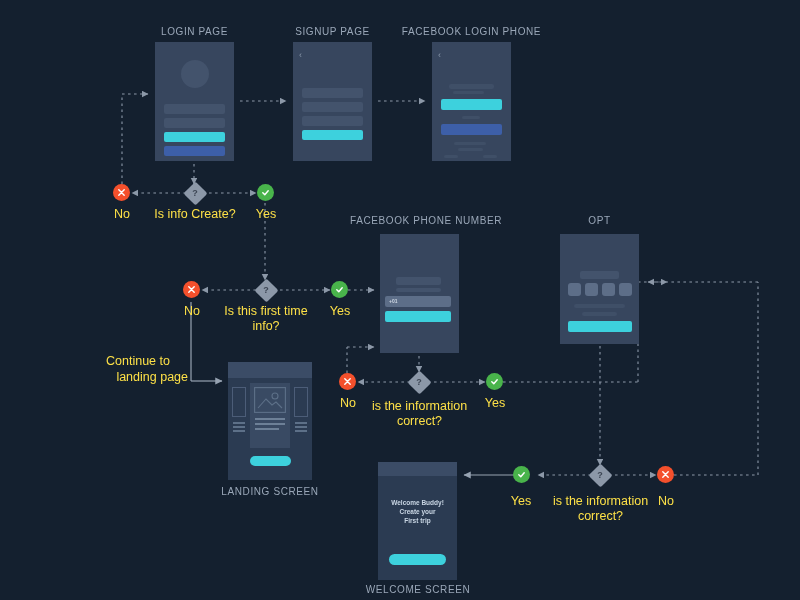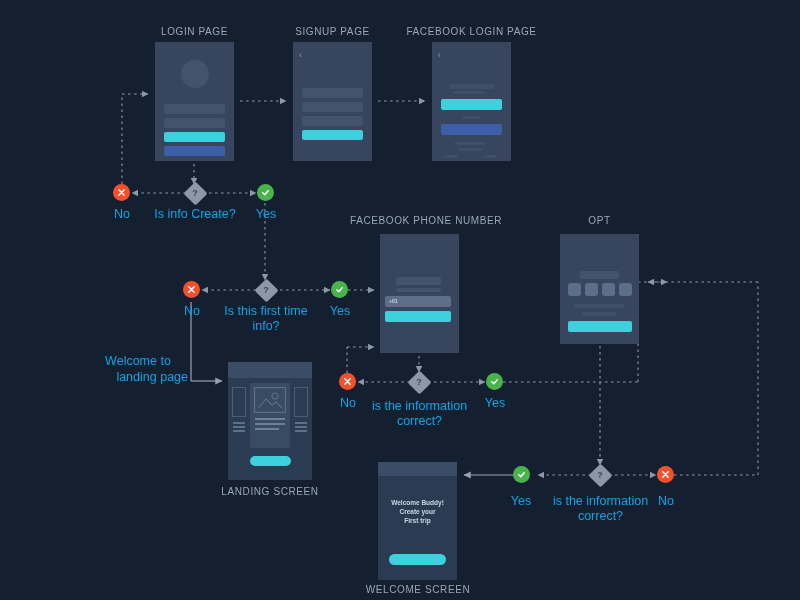--- a/index.html
+++ b/index.html
@@ -38,21 +38,21 @@
     color:#9aa7b8;
     font-size:10px;
     letter-spacing:.6px;
     white-space:nowrap;
     font-family:"Liberation Sans",sans-serif;
   }
 
   
   .flowtext{
     position:absolute;
-    color:#0ea5e9;
+    color:#fde047;
     font-size:12.5px;
     line-height:16px;
     text-align:center;
     white-space:nowrap;
     font-family:"Liberation Sans",sans-serif;
   }
 
   
   .badge{
     position:absolute;width:17px;height:17px;border-radius:50%;
@@ -175,21 +175,21 @@
 
   <div class="caption" style="left:293px;top:14px;width:79px;text-align:center;">SIGNUP PAGE</div>
   <div class="screen" style="left:293px;top:30px;width:79px;height:119px;">
     <div class="backchev" style="left:6px;top:9px;">‹</div>
     <div class="bar" style="left:9px;top:46px;width:61px;height:10px;"></div>
     <div class="bar" style="left:9px;top:60px;width:61px;height:10px;"></div>
     <div class="bar" style="left:9px;top:74px;width:61px;height:10px;"></div>
     <div class="bar cyan" style="left:9px;top:88px;width:61px;height:10px;"></div>
   </div>
 
-  <div class="caption" style="left:400px;top:14px;width:143px;text-align:center;">FACEBOOK LOGIN PAGE</div>
+  <div class="caption" style="left:400px;top:14px;width:143px;text-align:center;">FACEBOOK LOGIN PHONE</div>
   <div class="screen" style="left:432px;top:30px;width:79px;height:119px;">
     <div class="backchev" style="left:6px;top:9px;">‹</div>
     <div class="bar faint" style="left:17px;top:42px;width:45px;height:5px;"></div>
     <div class="bar faint" style="left:21px;top:49px;width:31px;height:3px;"></div>
     <div class="bar cyan" style="left:9px;top:57px;width:61px;height:11px;"></div>
     <div class="bar faint" style="left:30px;top:74px;width:18px;height:3px;"></div>
     <div class="bar blue" style="left:9px;top:82px;width:61px;height:11px;"></div>
     <div class="bar faint" style="left:22px;top:100px;width:32px;height:3px;"></div>
     <div class="bar faint" style="left:26px;top:106px;width:25px;height:3px;"></div>
     <div class="bar faint" style="left:12px;top:113px;width:14px;height:3px;"></div>
@@ -288,21 +288,21 @@
   </div>
   <div class="flowtext" style="left:172px;top:291px;width:40px;">No</div>
 
   <div class="badge yes" style="left:331px;top:269px;">
     <svg width="9" height="9" viewBox="0 0 10 10" xmlns="http://www.w3.org/2000/svg">
       <path d="M2,5.2 L4.2,7.4 L8,3" stroke="#ffffff" stroke-width="1.6" fill="none" stroke-linecap="round" stroke-linejoin="round"></path>
     </svg>
   </div>
   <div class="flowtext" style="left:319px;top:291px;width:42px;">Yes</div>
 
-  <div class="flowtext" style="left:88px;top:341px;width:100px;">Welcome to</div>
+  <div class="flowtext" style="left:88px;top:341px;width:100px;">Continue to</div>
   <div class="flowtext" style="left:88px;top:357px;width:100px;text-align:right;">landing page</div>
 
   <div class="dwrap" style="left:409px;top:360px;">
     <div class="diamond" style="left:1.5px;top:1.5px;"></div>
     <div class="diamond-q" style="left:0;top:0;">?</div>
   </div>
   <div class="flowtext" style="left:362px;top:386px;width:115px;">is the information</div>
   <div class="flowtext" style="left:362px;top:401px;width:115px;">correct?</div>
 
   <div class="badge no" style="left:339px;top:361px;">

